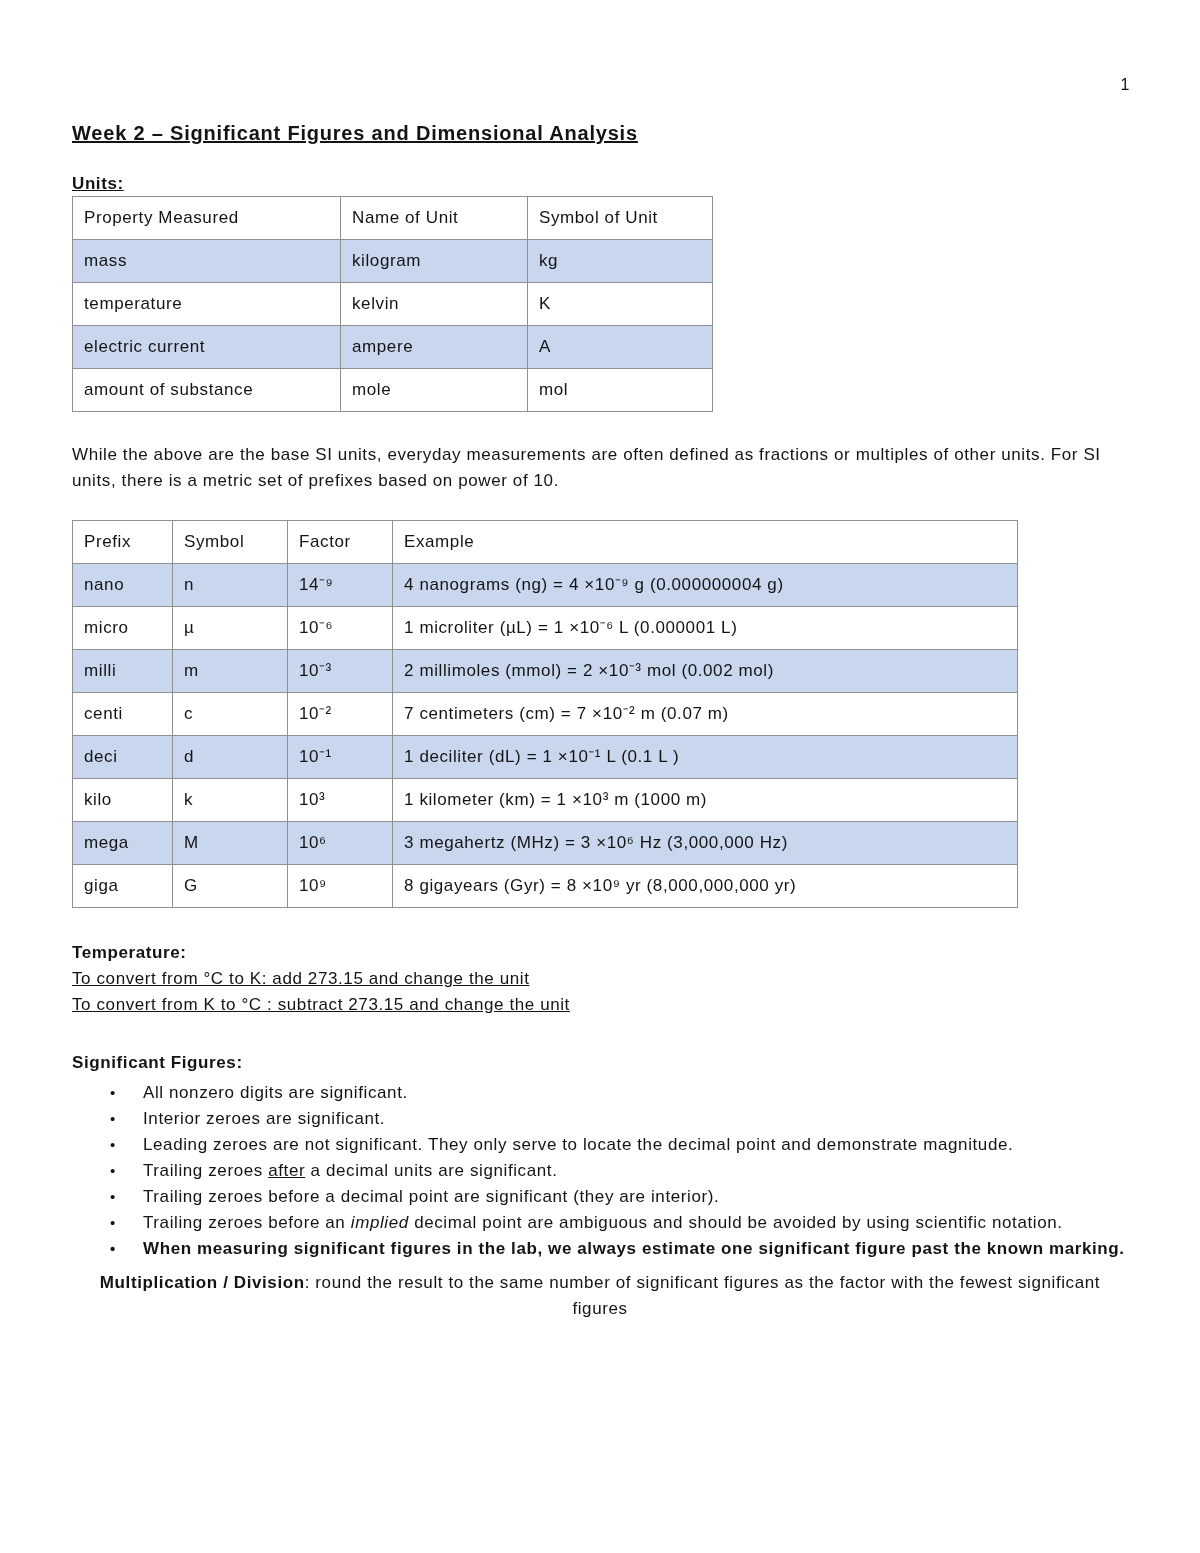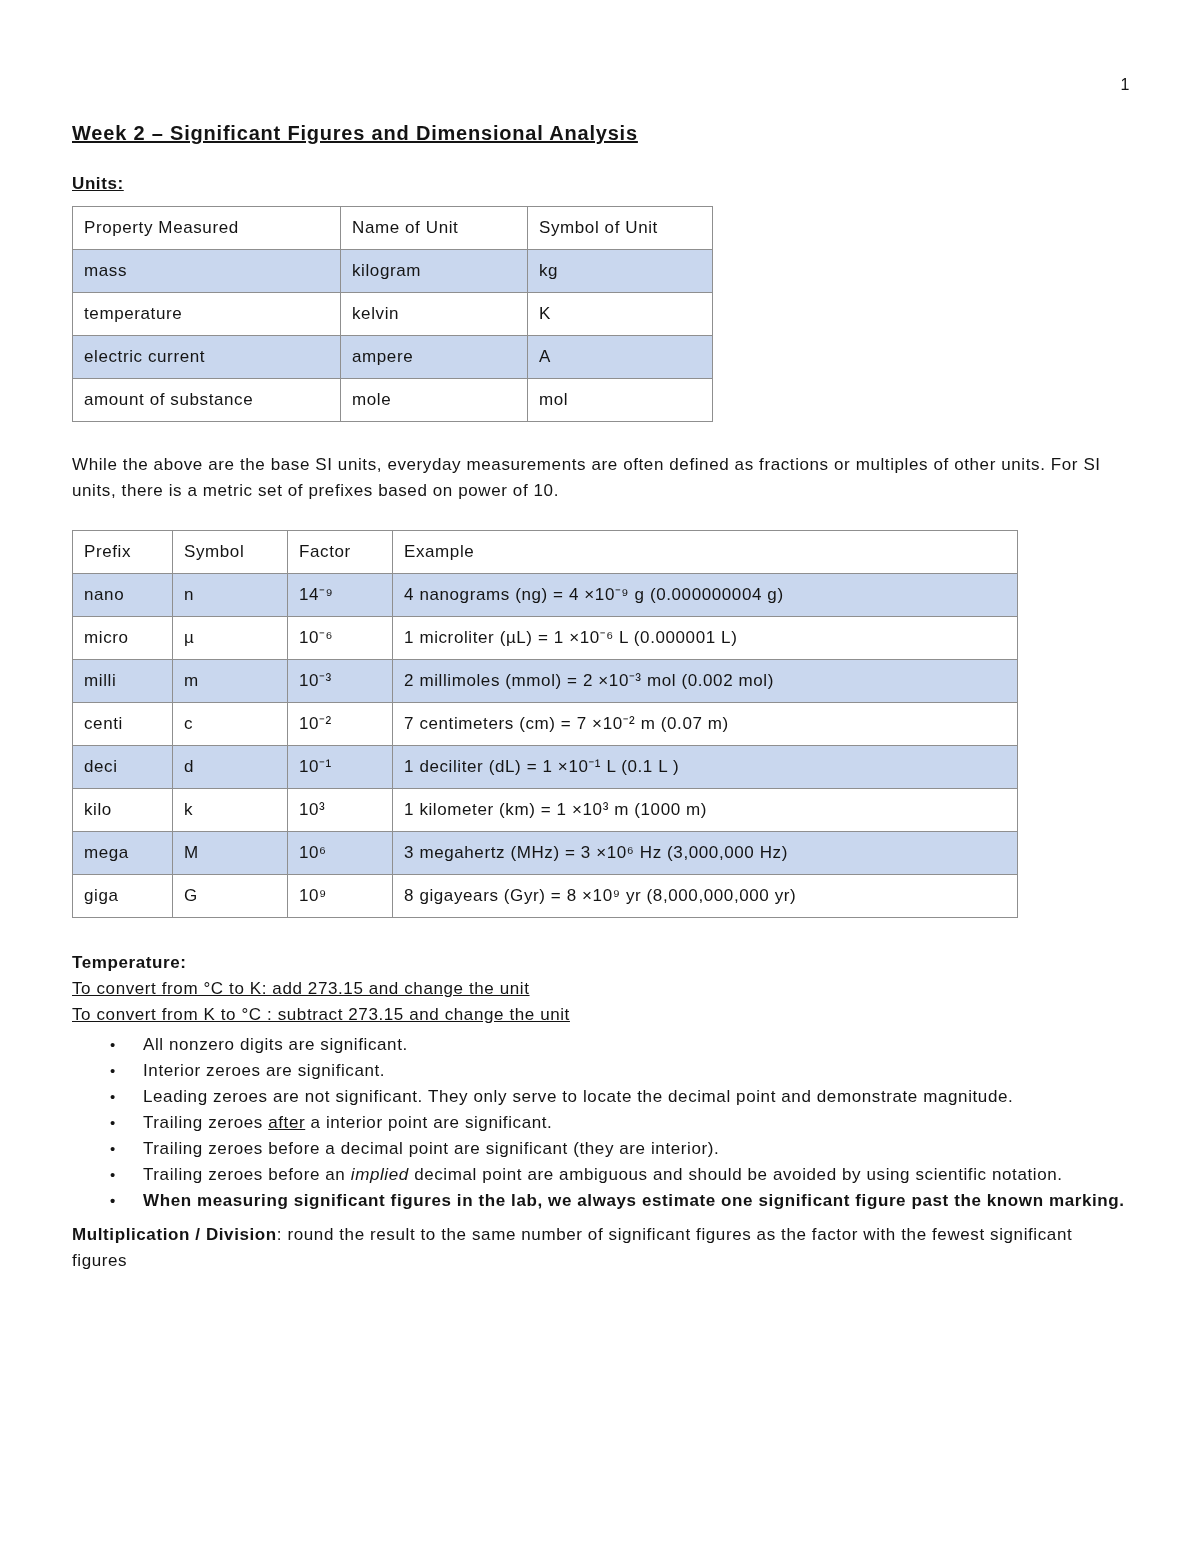--- a/index.html
+++ b/index.html
@@ -36,21 +36,21 @@
     font-weight: bold;
     line-height: 24px;
   }
   .underlined { text-decoration: underline; }
   table {
     border-collapse: collapse;
     table-layout: fixed;
     font-size: 17px;
     letter-spacing: 0.6px;
   }
-  .units-table { margin-top: 10px; width: 640px; padding-left: 19px; }
+  .units-table { width: 640px; padding-left: 19px; }
   .prefix-table { margin-top: 26px; width: 945px; }
   th, td {
     border: 1px solid #8f8f8f;
     text-align: left;
     vertical-align: middle;
     padding: 8px 11px;
     font-weight: normal;
     overflow: hidden;
     white-space: nowrap;
   }
@@ -78,21 +78,21 @@
   }
   .bullet-list .marker {
     position: absolute;
     left: 0;
     top: 0;
     font-size: 15px;
   }
   .bold { font-weight: bold; }
   .underline { text-decoration: underline; }
   .italic { font-style: italic; }
-  .final-para { margin: 8px 0 17px 0; }
+  .final-para { margin: 8px 0 17px 0; text-align: center; }
 </style>
 </head>
 <body>
 
 <div class="page">
 
   <div class="page-number">1</div>
 
   <h1 class="doc-title">Week 2 – Significant Figures and Dimensional Analysis</h1>
 
@@ -201,26 +201,27 @@
           <td>10⁹</td>
           <td>8 gigayears (Gyr) = 8 ×10⁹ yr (8,000,000,000 yr)</td>
         </tr>
       </tbody>
     </table>
 
   <h3 class="sub-heading">Temperature:</h3>
   <p class="body-text tight">To convert from °C to K: add 273.15 and change the unit</p>
   <p class="body-text tight">To convert from K to °C : subtract 273.15 and change the unit</p>
 
+  <h3 class="sub-heading">Significant Figures:</h3>
 
   <ul class="bullet-list">
       <li><span class="marker">•</span><span class="li-text"><span>All nonzero digits are significant.</span></span></li>
       <li><span class="marker">•</span><span class="li-text"><span>Interior zeroes are significant.</span></span></li>
       <li><span class="marker">•</span><span class="li-text"><span>Leading zeroes are not significant. They only serve to locate the decimal point and demonstrate magnitude.</span></span></li>
-      <li><span class="marker">•</span><span class="li-text"><span>Trailing zeroes </span><span class="underline">after</span><span> a interior point are significant.</span></span></li>
+      <li><span class="marker">•</span><span class="li-text"><span>Trailing zeroes </span><span class="underline">after</span><span> a decimal units are significant.</span></span></li>
       <li><span class="marker">•</span><span class="li-text"><span>Trailing zeroes before a decimal point are significant (they are interior).</span></span></li>
       <li><span class="marker">•</span><span class="li-text"><span>Trailing zeroes before an </span><span class="italic">implied</span><span> decimal point are ambiguous and should be avoided by using scientific notation.</span></span></li>
       <li class="bold"><span class="marker">•</span><span class="li-text"><span>When measuring significant figures in the lab, we always estimate one significant figure past the known marking.</span></span></li>
     </ul>
 
   <p class="body-text final-para"><span class="bold">Multiplication / Division</span><span>: round the result to the same number of significant figures as the factor with the fewest significant figures</span></p>
 
 </div>
 
 </body></html>

